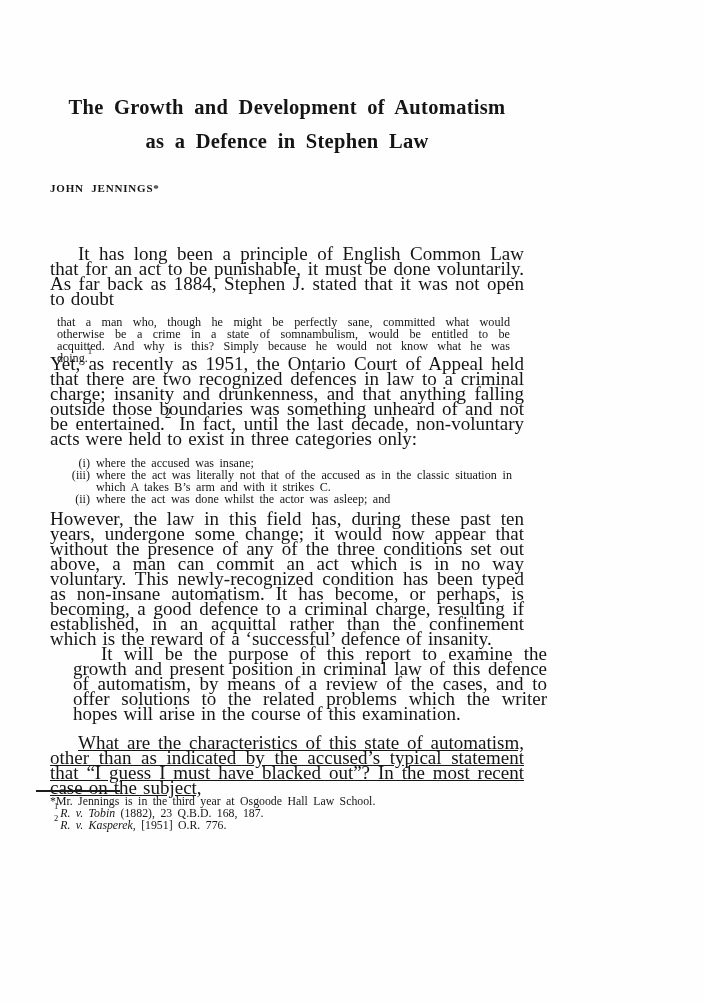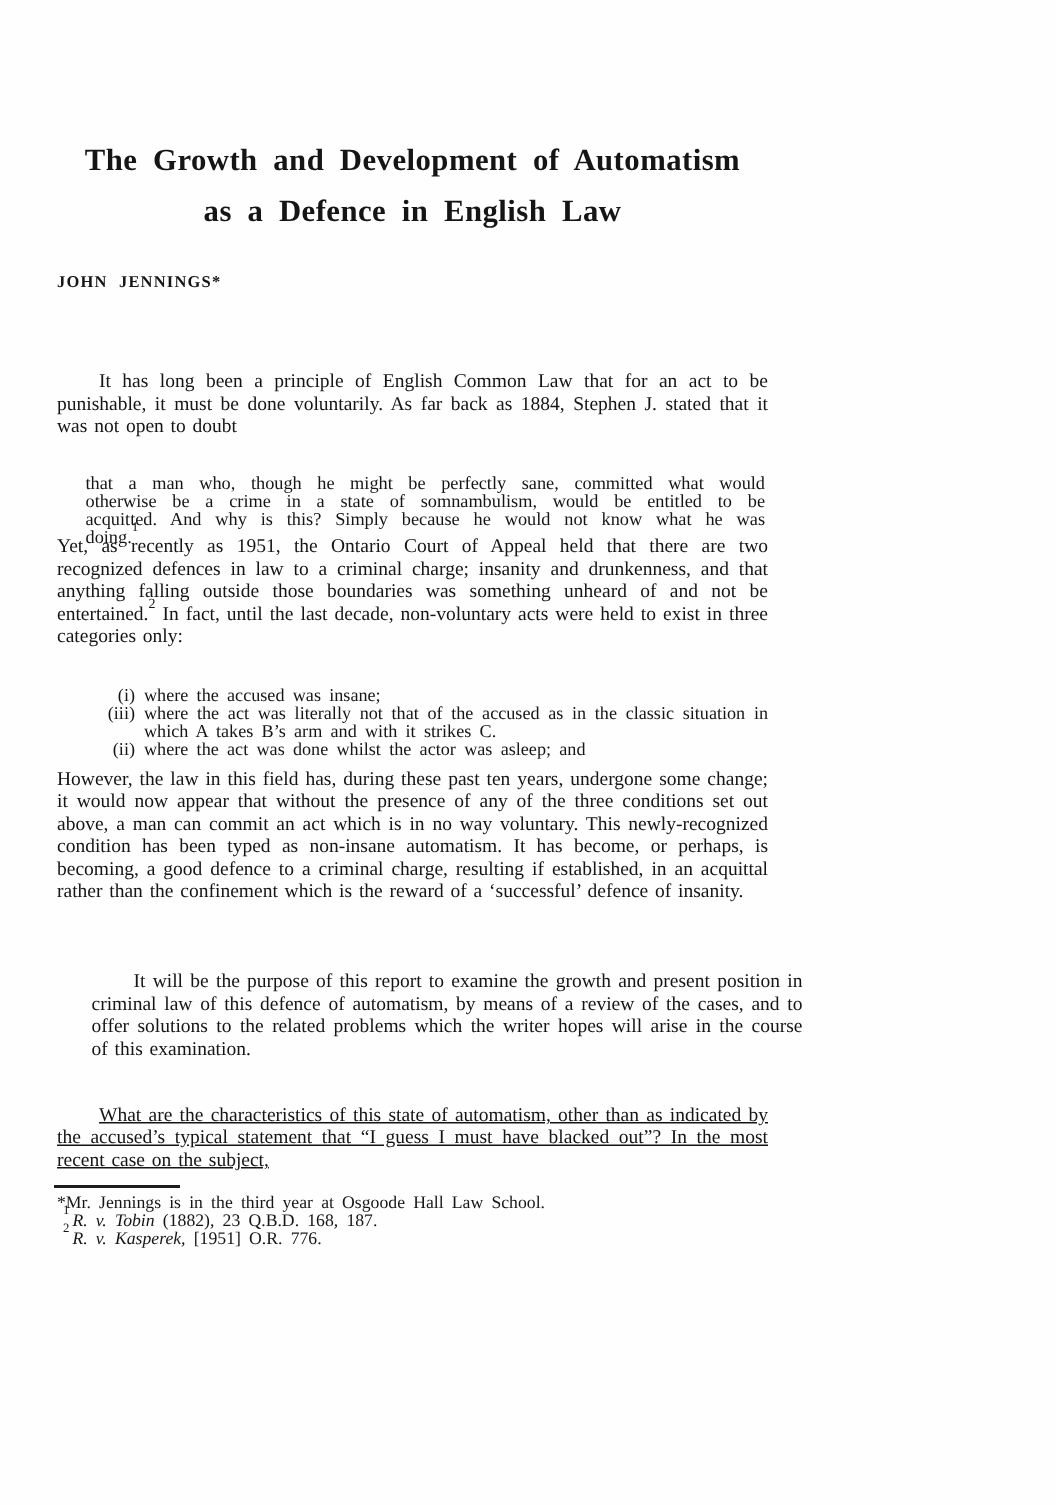--- a/index.html
+++ b/index.html
@@ -6,21 +6,21 @@
   .page {
     position:relative;
     width:704px;
     height:1003px;
     background:#fefefe;
     font-family:"Liberation Serif", serif;
     color:#151515;
     overflow:hidden;
   }
   .content { position:absolute; left:38px; top:0; width:474px; height:1003px; }
-  .block { position:absolute; left:0; width:474px; }
+  .block { position:absolute; left:12px; width:474px; }
 
   .title {
     top:76px;
     text-align:center;
     font-weight:bold;
     font-size:20.5px;
     line-height:34px;
     word-spacing:5px;
     letter-spacing:0.3px;
   }
@@ -30,21 +30,21 @@
     top:182px;
     text-align:left;
     font-weight:bold;
     font-size:11px;
     letter-spacing:0.8px;
     word-spacing:4px;
     font-family:Liberation Serif, serif;
   }
 
   .para {
-    font-size:13px;
+    font-size:19px;
     line-height:15px;
     text-align:justify;
     word-spacing:1.3px;
     margin:0;
   }
   .indent { text-indent:28px; }
   .p1 { top:246px; }
   .p2 { top:356px; }
   .p3 { top:511px; }
   .p4 { top:646px;margin-left:23px; }
@@ -77,21 +77,21 @@
   .case { font-style:italic; }
 </style>
 </head>
 <body>
 
 <div class="page">
   <div class="content">
 
     <h1 class="block title">
       <span class="title-line">The Growth and Development of Automatism</span>
-      <span class="title-line">as a Defence in English Law</span>
+      <span class="title-line">as a Defence in Stephen Law</span>
     </h1>
 
     <div class="block author">JOHN JENNINGS*</div>
 
     <p class="block para indent p1">It has long been a principle of English Common Law that for an act to be punishable, it must be done voluntarily.  As far back as 1884, Stephen J. stated that it was not open to doubt</p>
 
     <div class="block quote"><span>that a man who, though he might be perfectly sane, committed what would otherwise be a crime in a state of somnambulism, would be entitled to be acquitted. And why is this? Simply because he would not know what he was doing.</span><sup class="ref">1</sup></div>
 
     <p class="block para p2"><span>Yet, as recently as 1951, the Ontario Court of Appeal held that there are two recognized defences in law to a criminal charge; insanity and drunkenness, and that anything falling outside those boundaries was something unheard of and not be entertained.</span><sup class="ref">2</sup><span> In fact, until the last decade, non-voluntary acts were held to exist in three categories only:</span></p>
 

